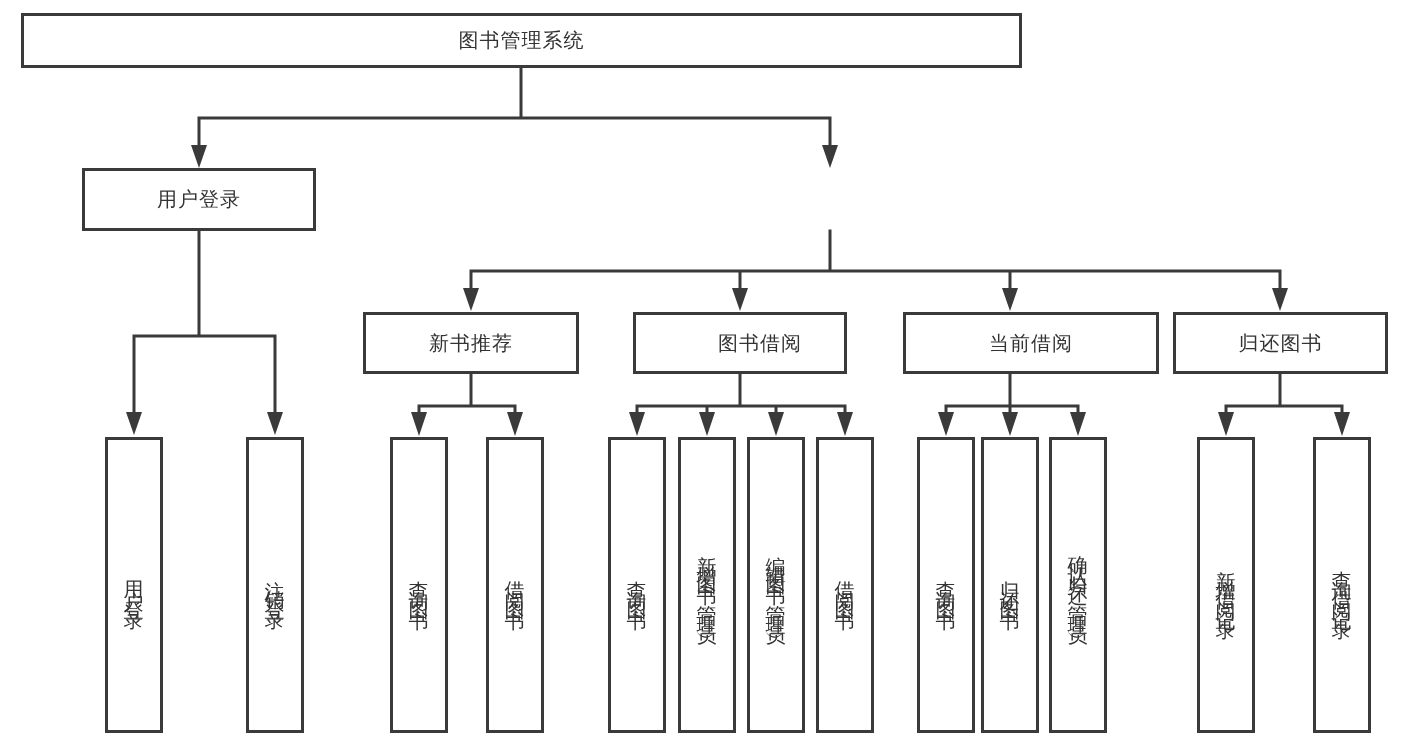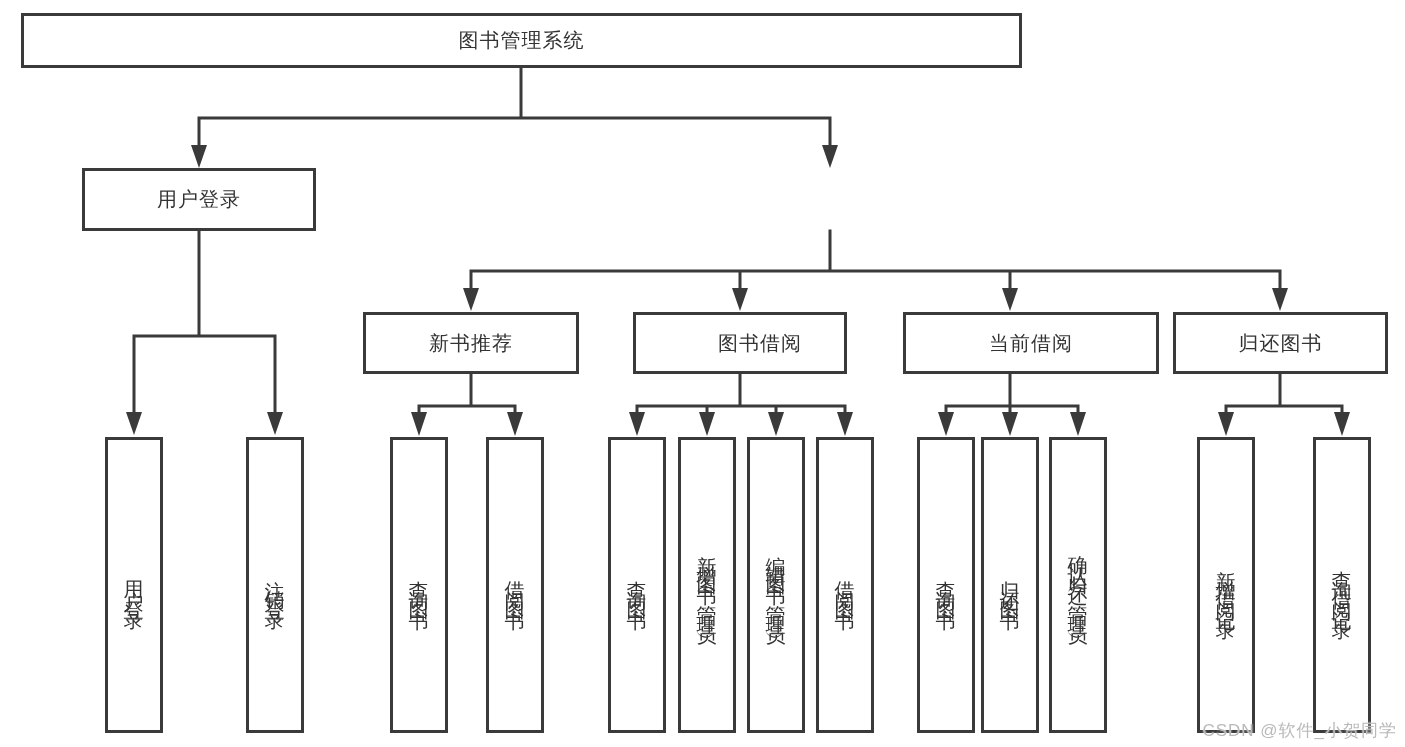--- a/index.html
+++ b/index.html
@@ -153,15 +153,14 @@
     <span>确认归还（管理员）</span>
   </div>
 
   <div class="node vertical" style="left:1197px; top:437px; width:58px; height:296px;">
     <span>新增借阅记录</span>
   </div>
   <div class="node vertical" style="left:1313px; top:437px; width:58px; height:296px;">
     <span>查询借阅记录</span>
   </div>
 
-  <div class="watermark">CSDN @软件_小贺同学</div>
 
 </div>
 
 </body></html>

